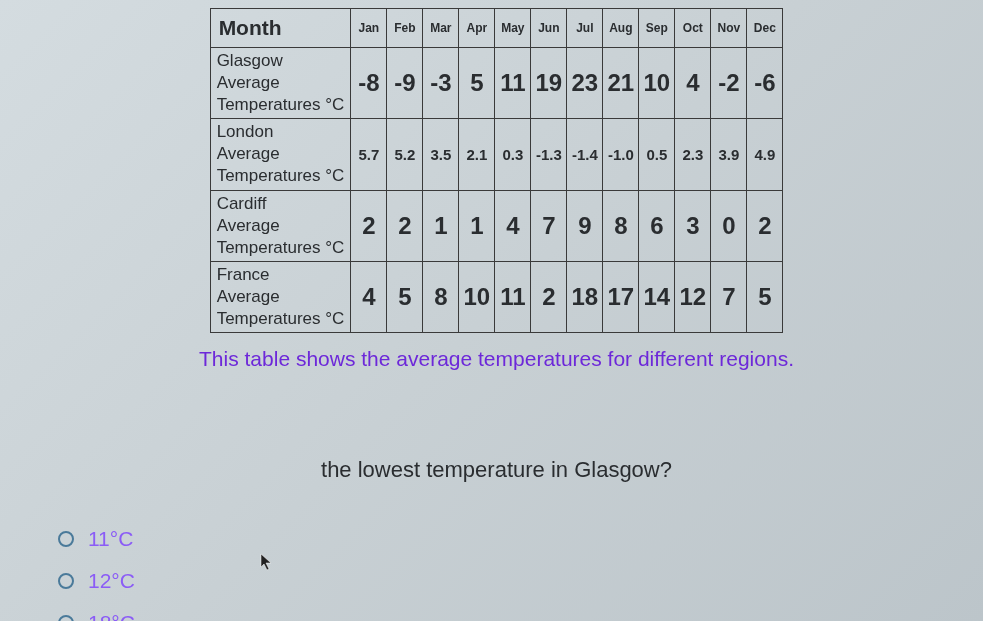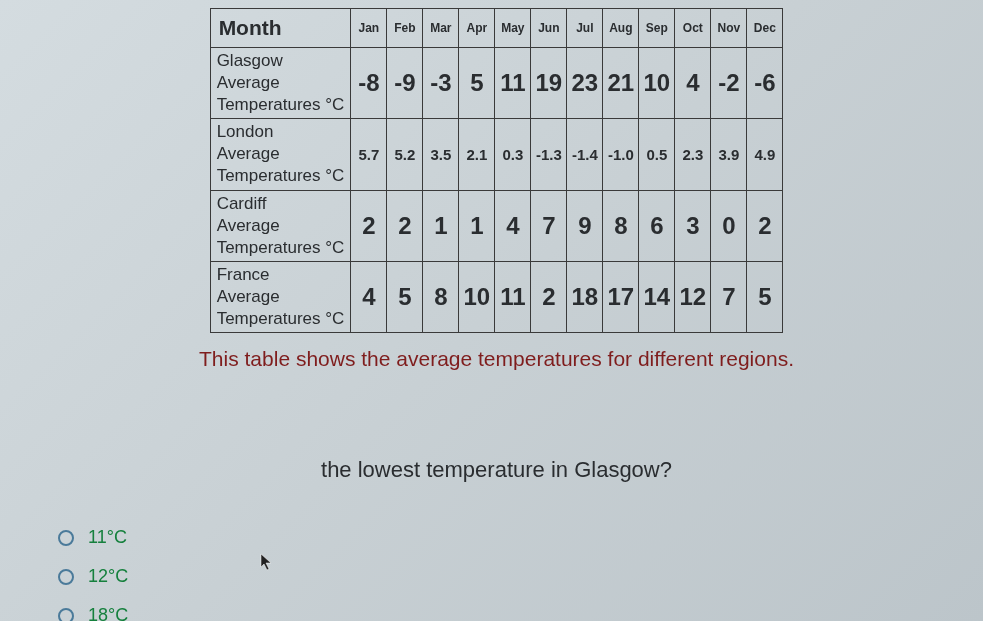--- a/index.html
+++ b/index.html
@@ -13,26 +13,26 @@
       overflow: hidden;
     }
     .table-wrap { display: flex; justify-content: center; margin-top: 8px; }
     table { border-collapse: collapse; background: transparent; }
     th, td { border: 1.5px solid #3a3a3a; text-align: center; vertical-align: middle; }
     .hdr-month { font-weight: bold; font-size: 21px; padding: 4px 8px; text-align: left; min-width: 120px; }
     .hdr-col { font-weight: 600; font-size: 12px; padding: 12px 4px; min-width: 36px; }
     .row-label { font-size: 17px; text-align: left; padding: 2px 6px; line-height: 1.3; min-width: 120px; }
     .big-val { font-weight: bold; font-size: 24px; padding: 2px 2px; }
     .dec-val { font-weight: bold; font-size: 15px; padding: 4px 2px; }
-    .caption { text-align: center; font-size: 21px; margin-top: 14px; color: #7f1d1d; }
+    .caption { text-align: center; font-size: 21px; margin-top: 14px; color: #6d28d9; }
     .question { font-size: 22px; margin-top: 48px; text-align: center; line-height: 1.55; color: #2a2d30; padding: 0 10px; }
     .options { margin-top: 40px; margin-left: 28px; }
     .opt { display: flex; align-items: center; margin-bottom: 18px; cursor: pointer; }
     .radio { width: 16px; height: 16px; border: 2px solid #4a7a9a; border-radius: 50%; margin-right: 14px; background: transparent; }
-    .opt-label { font-size: 18px; color: #15803d; }
+    .opt-label { font-size: 21px; color: #8b5cf6; }
     .cursor { position: absolute; left: 260px; top: 553px; font-size: 16px; pointer-events: none; color: #222; }
   </style>
 </head>
 <body>
 
 <div class="table-wrap">
   <table>
     <thead>
       <tr>
         <th class="hdr-month">Month</th>

